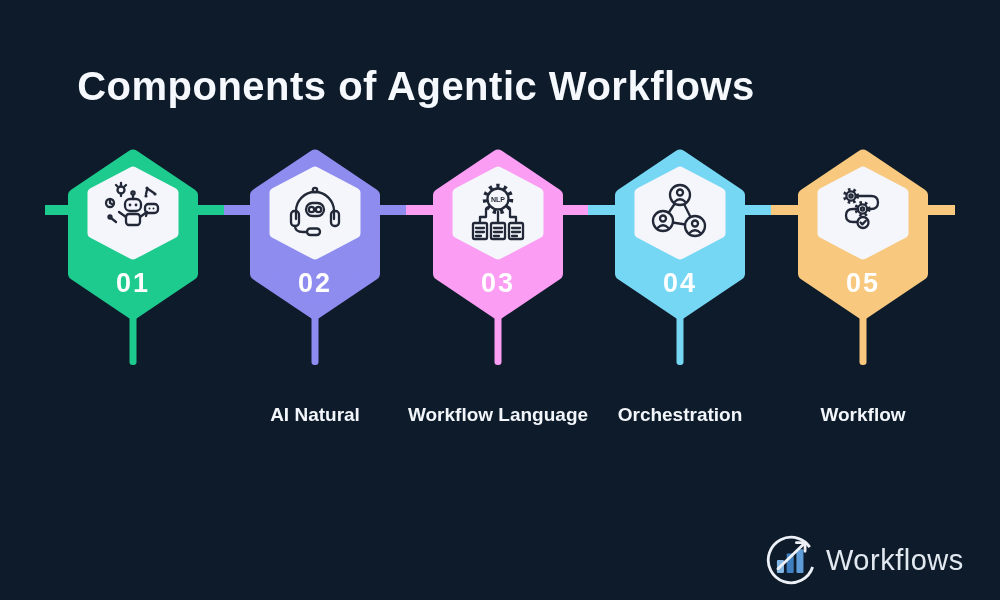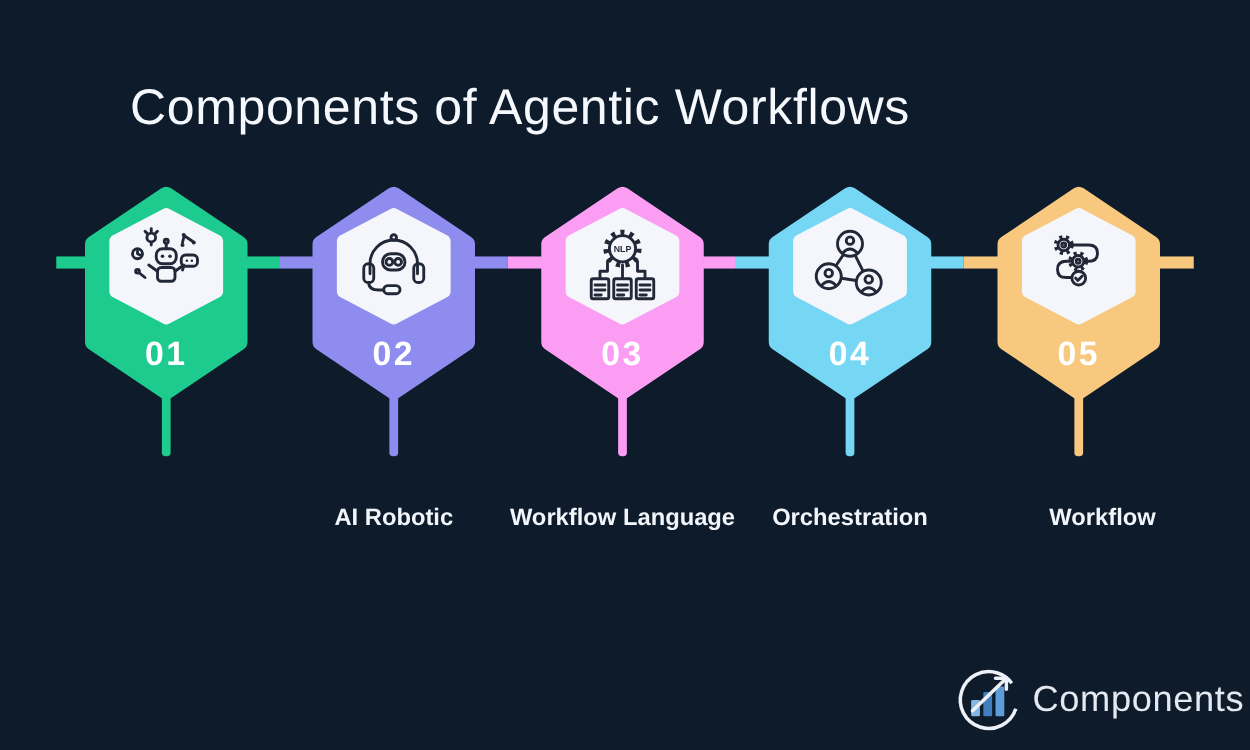--- a/index.html
+++ b/index.html
@@ -4,21 +4,21 @@
 <style>
   html,body{margin:0;padding:0;}
   body{
     width:1000px;height:600px;overflow:hidden;
     font-family:"Liberation Sans","DejaVu Sans",sans-serif;
     background:#0d1b2a;position:relative;
   }
   .canvas{position:absolute;inset:0;}
   .title{
     position:absolute;top:64px;left:0;width:832px;
-    text-align:center;font-size:40px;font-weight:400;
+    text-align:center;font-size:40px;font-weight:700;
     color:#f5f8fc;letter-spacing:.5px;margin:0;
   }
   .connector{position:absolute;left:0;top:205px;width:1000px;height:10px;}
   .badge{position:absolute;top:146px;width:170px;height:224px;}
   .hex-outer{stroke-width:14;stroke-linejoin:round;}
   .hex-inner{fill:#f4f6fb;stroke:#f4f6fb;stroke-width:11;stroke-linejoin:round;}
   .num{
     fill:#ffffff;font-size:27px;font-weight:700;letter-spacing:2px;
     text-anchor:middle;font-family:"Liberation Sans",sans-serif;
   }
@@ -177,39 +177,39 @@
       <circle class="ic-bg" cx="31.5" cy="28" r="4.6"></circle>
         <circle class="ic" cx="31.5" cy="28" r="1.6"></circle>
 
       <circle class="ic-bg" cx="32" cy="41.5" r="5.5"></circle>
       <polyline class="ic" points="29.5,41.5 31.3,43.4 34.8,39.8"></polyline>
     </g>
     <text class="num" x="85" y="146">05</text>
   </svg>
 
   <div class="label" style="left:200px">
-    <span>AI Robotic</span>
+    <span>AI Natural</span>
   </div>
   <div class="label" style="left:383px">
     <span>Workflow Language</span>
   </div>
   <div class="label" style="left:565px">
     <span>Orchestration</span>
   </div>
-  <div class="label" style="left:767px">
+  <div class="label" style="left:748px">
     <span>Workflow</span>
   </div>
 
   <div class="logo">
     <svg width="52" height="52" viewBox="0 0 48 48">
       <circle cx="24" cy="24" r="21" fill="none" stroke-width="2.6" stroke-dasharray="112 20" transform="rotate(18 24 24)" stroke="#edf1f7"></circle>
       <rect x="11" y="24" width="6.5" height="12" rx="1" fill="#85b7e4"></rect>
       <rect x="20" y="18" width="6.5" height="18" rx="1" fill="#3f7fc0"></rect>
       <rect x="29" y="14" width="6.5" height="22" rx="1" fill="#5d9cd7"></rect>
       <g>
         <line x1="12" y1="32" x2="37" y2="8" stroke-width="2.6" stroke-linecap="round" stroke="#edf1f7"></line>
         <polyline points="29,8 37,8 37,16" fill="none" stroke-width="2.6" stroke-linecap="round" stroke-linejoin="round" stroke="#edf1f7"></polyline>
       </g>
     </svg>
-    <span class="logo-text">Components</span>
+    <span class="logo-text">Workflows</span>
   </div>
 
 </div>
 
 </body></html>

